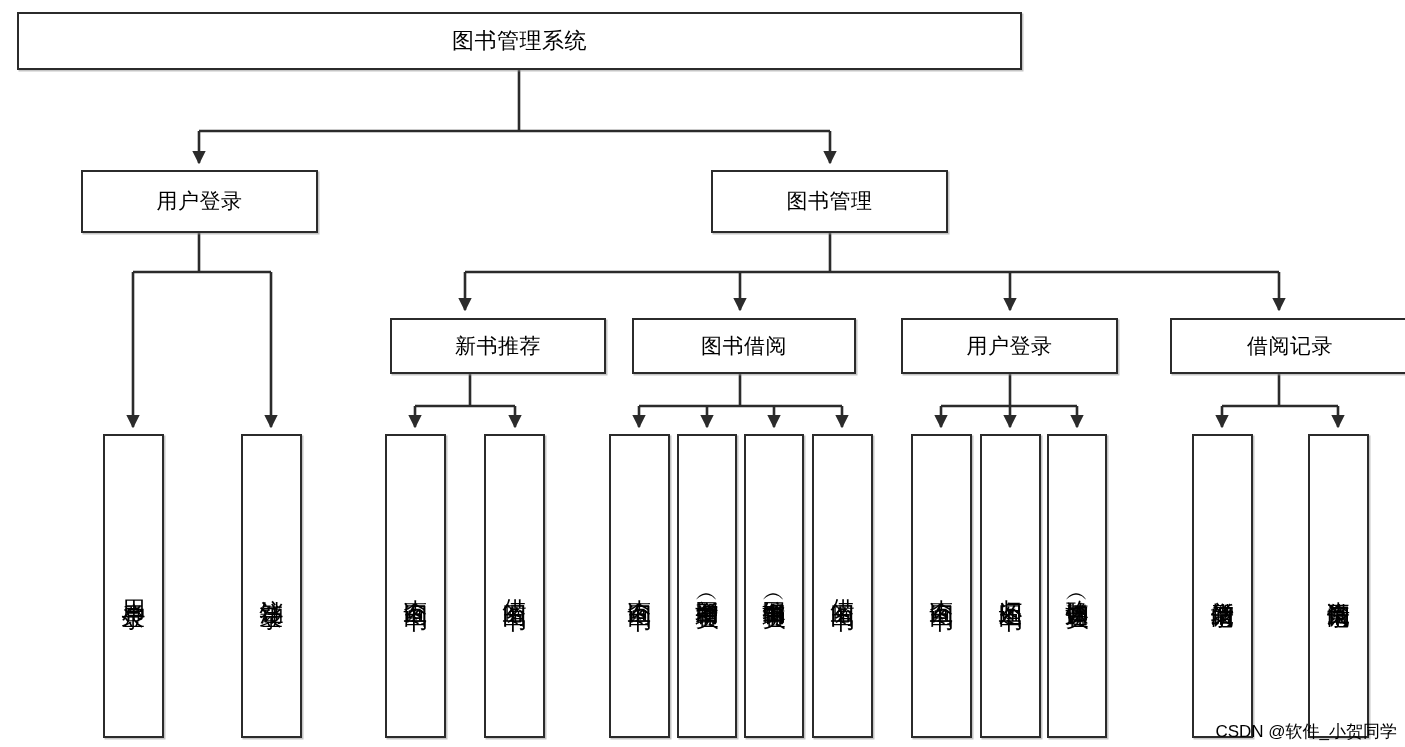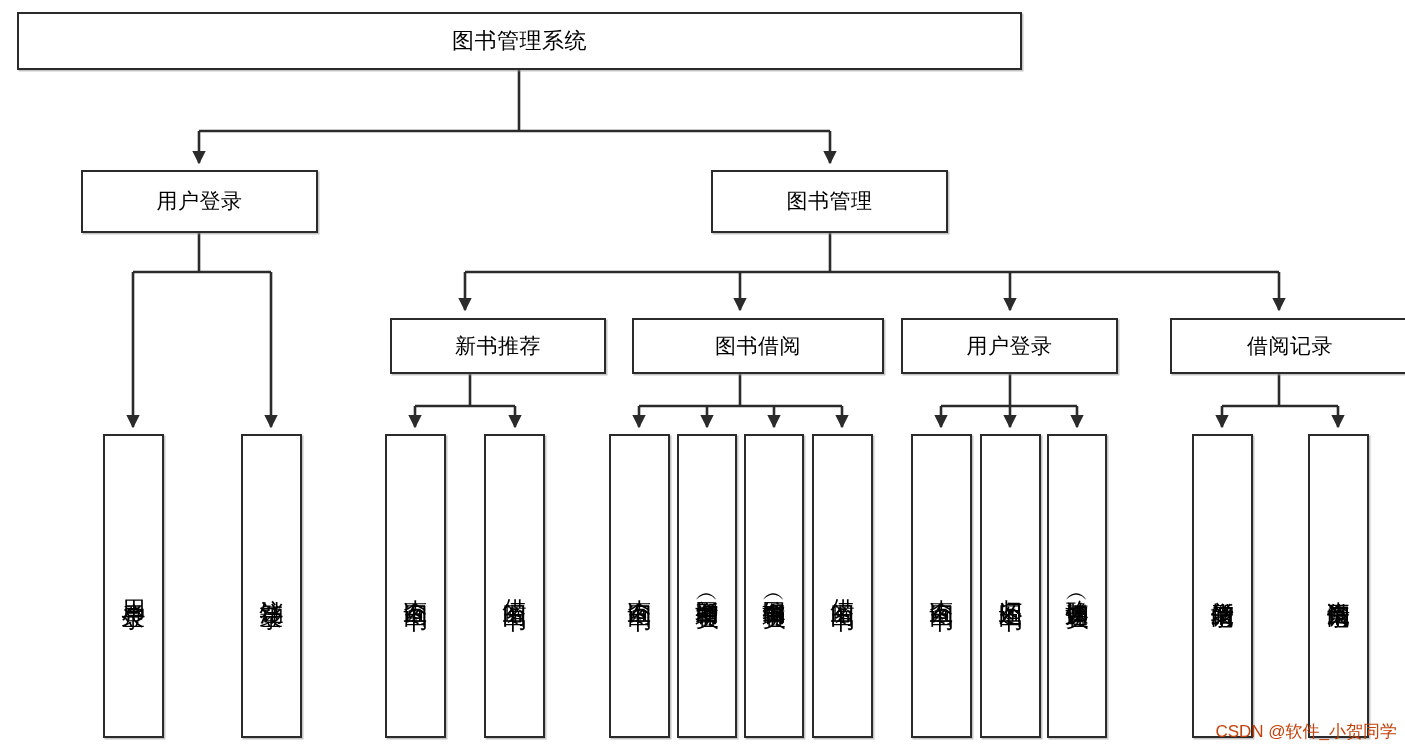--- a/index.html
+++ b/index.html
@@ -70,21 +70,21 @@
   }
   .node.vert.tall .lbl {
     font-size: 23px;
     letter-spacing: 1px;
   }
   .watermark {
     position: absolute;
     right: 8px;
     bottom: 4px;
     font-size: 17px;
-    color: #c2410c;
+    color: #000000;
     z-index: 5;
     white-space: nowrap;
     font-family: "Liberation Sans", "DejaVu Sans", sans-serif;
   }
 </style>
 </head>
 <body>
 
 <div id="diagram-canvas">
 
@@ -145,21 +145,21 @@
   <div class="node horiz" style="left:81px; top:170px; width:237px; height:63px;">
     <span class="lbl">用户登录</span>
   </div>
   <div class="node horiz" style="left:711px; top:170px; width:237px; height:63px;">
     <span class="lbl">图书管理</span>
   </div>
 
   <div class="node horiz" style="left:362px; top:318px; width:216px; height:56px;margin-left:28px;">
     <span class="lbl">新书推荐</span>
   </div>
-  <div class="node horiz" style="left:632px; top:318px; width:252px; height:56px;">
+  <div class="node horiz" style="left:632px; top:318px; width:224px; height:56px;">
     <span class="lbl">图书借阅</span>
   </div>
   <div class="node horiz" style="left:901px; top:318px; width:217px; height:56px;">
     <span class="lbl">用户登录</span>
   </div>
   <div class="node horiz" style="left:1170px; top:318px; width:240px; height:56px;">
     <span class="lbl">借阅记录</span>
   </div>
 
   <div class="node vert" style="left:103px; top:434px; width:61px; height:304px;">

